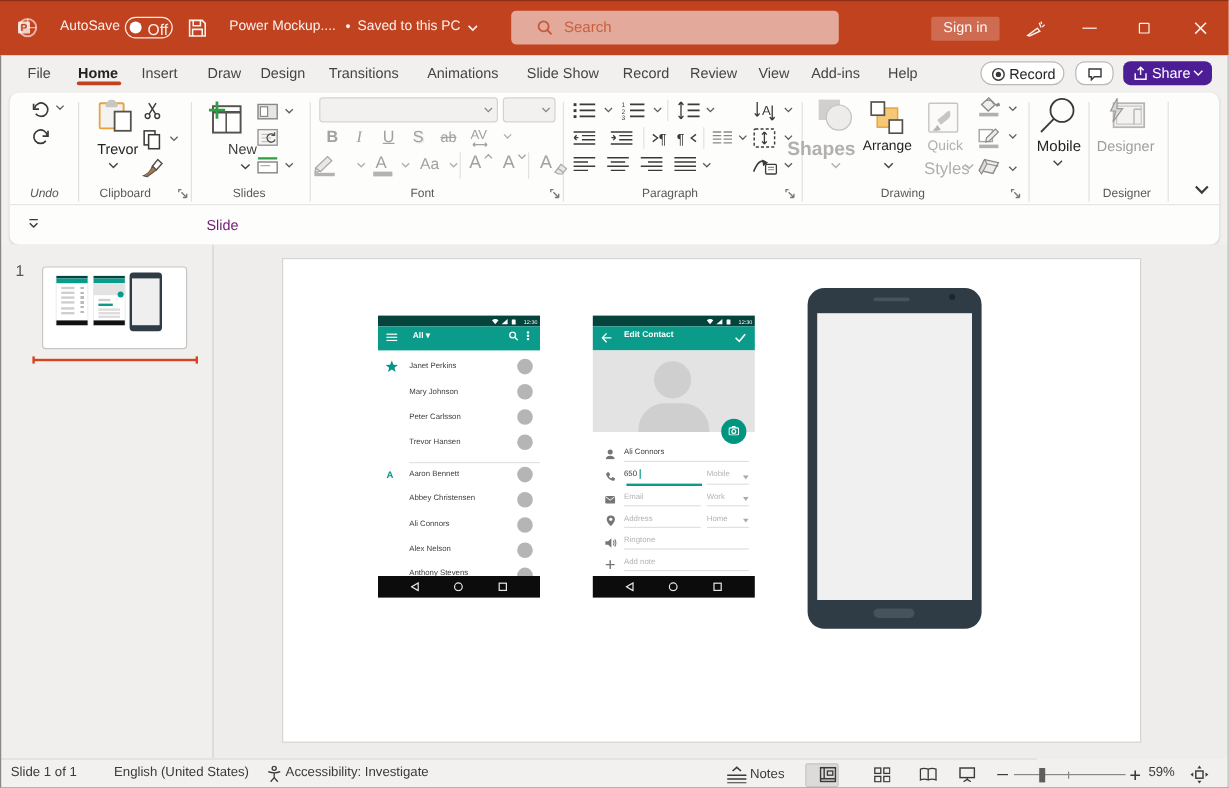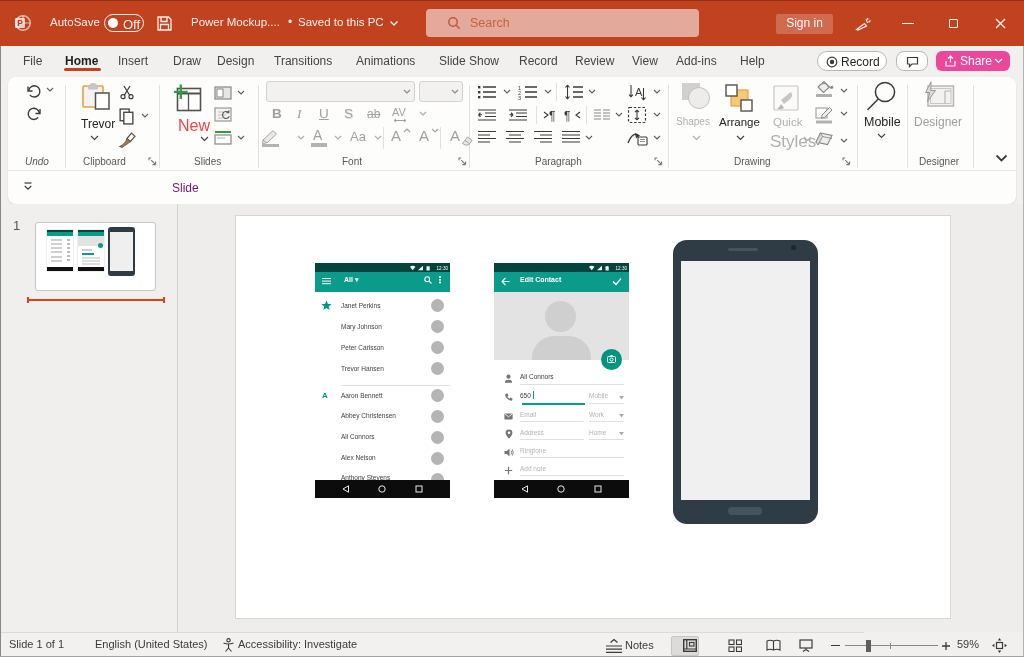--- a/index.html
+++ b/index.html
@@ -108,21 +108,21 @@
         </svg>
       <div class="abs" style="left:23px;top:2px;font-size:12px;color:#252423;line-height:16px;">Record</div>
     </div>
 
     <div class="abs" style="left:896px;top:5px;width:32px;height:20px;background:#fff;border:1px solid #BBB9B7;border-radius:8px;">
       <svg class="abs" style="left:9px;top:4px;" width="13" height="12" viewBox="0 0 13 12">
           <path d="M1.5 1.5 h10 v6.5 h-5.5 l-2.5 2.5 v-2.5 h-2 Z" fill="none" stroke="#3b3a39" stroke-width="1.2"></path>
         </svg>
     </div>
 
-    <div class="abs" style="left:936px;top:5px;width:74px;height:20px;background:#ec4899;border-radius:6px;">
+    <div class="abs" style="left:936px;top:5px;width:74px;height:20px;background:#4c1d95;border-radius:6px;">
       <svg class="abs" style="left:8px;top:4px;" width="13" height="13" viewBox="0 0 13 13">
           <path d="M2 6 v5 h9 V6" fill="none" stroke="#fff" stroke-width="1.2"></path>
           <path d="M6.5 7.5 V1.5 M4 3.5 L6.5 1 L9 3.5" fill="none" stroke="#fff" stroke-width="1.2"></path>
         </svg>
       <div class="abs" style="left:24px;top:2px;font-size:12px;color:#fff;line-height:16px;">Share</div>
       <svg class="abs" style="left:58px;top:7px;" width="9" height="6" viewBox="0 0 9 6">
           <path d="M1 1 L4.5 4.5 L8 1" fill="none" stroke="#fff" stroke-width="1.2"></path>
         </svg>
     </div>
   </div>
@@ -193,21 +193,21 @@
         <path d="M1 3.2 V1 h2.2" fill="none" stroke="#777" stroke-width="1.1"></path>
         <path d="M3.2 3.2 L7.6 7.6 M7.6 7.6 V4.4 M7.6 7.6 H4.4" fill="none" stroke="#777" stroke-width="1.1"></path>
       </svg>
 
     <svg class="abs" style="left:166px;top:7px;" width="30" height="28" viewBox="0 0 30 28">
       <rect x="3.5" y="4.5" width="23" height="22" fill="#fff" stroke="#55524E" stroke-width="1.6"></rect>
       <path d="M3.5 9.5 h23" stroke="#55524E" stroke-width="2"></path>
       <path d="M14.5 9.5 V26.5" stroke="#55524E" stroke-width="1.3"></path>
       <path d="M6.8 0.5 V15 M0 7.8 H13.6" stroke="#2E9E44" stroke-width="2.3"></path>
     </svg>
-    <div class="abs" style="left:170px;top:40px;font-size:16px;color:#ef4444;">New</div>
+    <div class="abs" style="left:182px;top:40px;font-size:12px;color:#404040;">New</div>
     <div class="abs" style="left:164px;top:56px;font-size:12px;color:#701a75;margin-top:48px;">Slide</div>
     <svg class="abs" style="left:192px;top:59px;" width="9" height="6" viewBox="0 0 9 6">
         <path d="M1 1 L4.5 4.5 L8 1" fill="none" stroke="#444" stroke-width="1.2"></path>
       </svg>
 
     <svg class="abs" style="left:206px;top:9px;" width="18" height="14" viewBox="0 0 18 14">
       <rect x="1" y="1" width="16" height="12" fill="#E8E6E4" stroke="#8a8886" stroke-width="1.2"></rect>
       <rect x="3" y="3" width="6" height="8" fill="#fff" stroke="#8a8886" stroke-width="1"></rect>
     </svg>
     <svg class="abs" style="left:229px;top:13px;" width="8" height="6" viewBox="0 0 8 6">
@@ -382,42 +382,42 @@
       </svg>
     <svg class="abs" style="left:646px;top:80px;" width="9" height="9" viewBox="0 0 9 9">
         <path d="M1 3.2 V1 h2.2" fill="none" stroke="#777" stroke-width="1.1"></path>
         <path d="M3.2 3.2 L7.6 7.6 M7.6 7.6 V4.4 M7.6 7.6 H4.4" fill="none" stroke="#777" stroke-width="1.1"></path>
       </svg>
 
     <svg class="abs" style="left:674px;top:5px;" width="32" height="28" viewBox="0 0 32 28">
       <rect x="0" y="1" width="18" height="17" fill="#D2D0CE"></rect>
       <circle cx="17" cy="16" r="10.5" fill="#EEECEA" stroke="#C4C2C0" stroke-width="1"></circle>
     </svg>
-    <div class="abs" style="left:668px;top:39px;font-size:10px;color:#B2B0AE;">Shapes</div>
+    <div class="abs" style="left:648px;top:39px;font-size:16px;color:#B2B0AE;font-weight:bold;">Shapes</div>
     <svg class="abs" style="left:684px;top:58px;" width="9" height="6" viewBox="0 0 9 6">
         <path d="M1 1 L4.5 4.5 L8 1" fill="none" stroke="#B2B0AE" stroke-width="1.2"></path>
       </svg>
 
     <svg class="abs" style="left:716px;top:7px;" width="30" height="28" viewBox="0 0 30 28">
       <rect x="7" y="6" width="17" height="16" fill="#F5C878" stroke="#E8A33D" stroke-width="1.2"></rect>
       <rect x="2" y="1" width="11" height="11" fill="#fff" stroke="#55524E" stroke-width="1.4"></rect>
       <rect x="17" y="16" width="11" height="11" fill="#fff" stroke="#55524E" stroke-width="1.4"></rect>
     </svg>
     <div class="abs" style="left:711px;top:39px;font-size:11.5px;color:#252423;">Arrange</div>
     <svg class="abs" style="left:728px;top:58px;" width="9" height="6" viewBox="0 0 9 6">
         <path d="M1 1 L4.5 4.5 L8 1" fill="none" stroke="#444" stroke-width="1.2"></path>
       </svg>
 
     <svg class="abs" style="left:763px;top:7px;" width="30" height="28" viewBox="0 0 30 28">
       <rect x="3" y="2" width="24" height="24" rx="1" fill="#FBFAF9" stroke="#C8C6C4" stroke-width="1.2"></rect>
       <path d="M20 8 c2 3 1 6-2 8 l-5 4 -3-4 5-4 c2-2 3-3 5-4 z" fill="#C8C6C4"></path>
       <path d="M10 20 l3 4 c-2 1.5-5 1.5-7 .5 2-1 3-2.5 4-4.5 z" fill="#B8B6B4"></path>
     </svg>
     <div class="abs" style="left:765px;top:39px;font-size:11.5px;color:#B2B0AE;">Quick</div>
-    <div class="abs" style="left:762px;top:55px;font-size:17px;color:#B2B0AE;">Styles</div>
+    <div class="abs" style="left:762px;top:55px;font-size:14px;color:#B2B0AE;">Styles</div>
     <svg class="abs" style="left:795px;top:59px;" width="9" height="6" viewBox="0 0 9 6">
         <path d="M1 1 L4.5 4.5 L8 1" fill="none" stroke="#B2B0AE" stroke-width="1.2"></path>
       </svg>
 
     <svg class="abs" style="left:806px;top:3px;" width="22" height="19" viewBox="0 0 22 19">
       <path d="M4 7 L10 1.5 L15.5 7 L9.5 12.5 Z" fill="#F0EEEC" stroke="#8a8886" stroke-width="1.1"></path>
       <path d="M8 4 a4 4 0 0 1 6 3" fill="none" stroke="#8a8886" stroke-width="1"></path>
       <path d="M15.5 7 l3-1.5 1 2.5 c-1.5 1-2.5 1-3.5 0.5 z" fill="#8a8886"></path>
       <rect x="2" y="14" width="16" height="3" fill="#B2B0AE"></rect>
     </svg>

